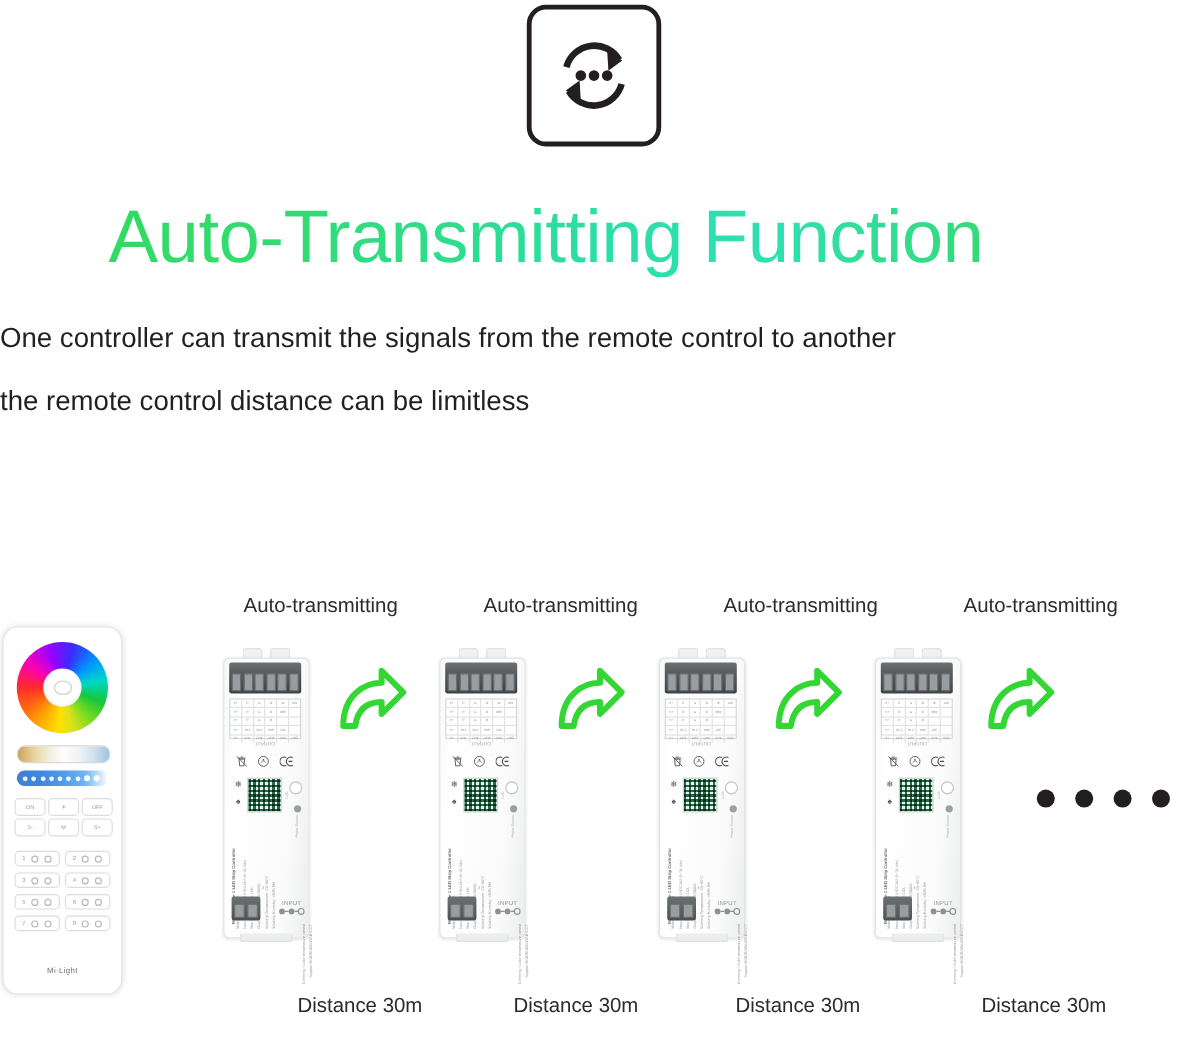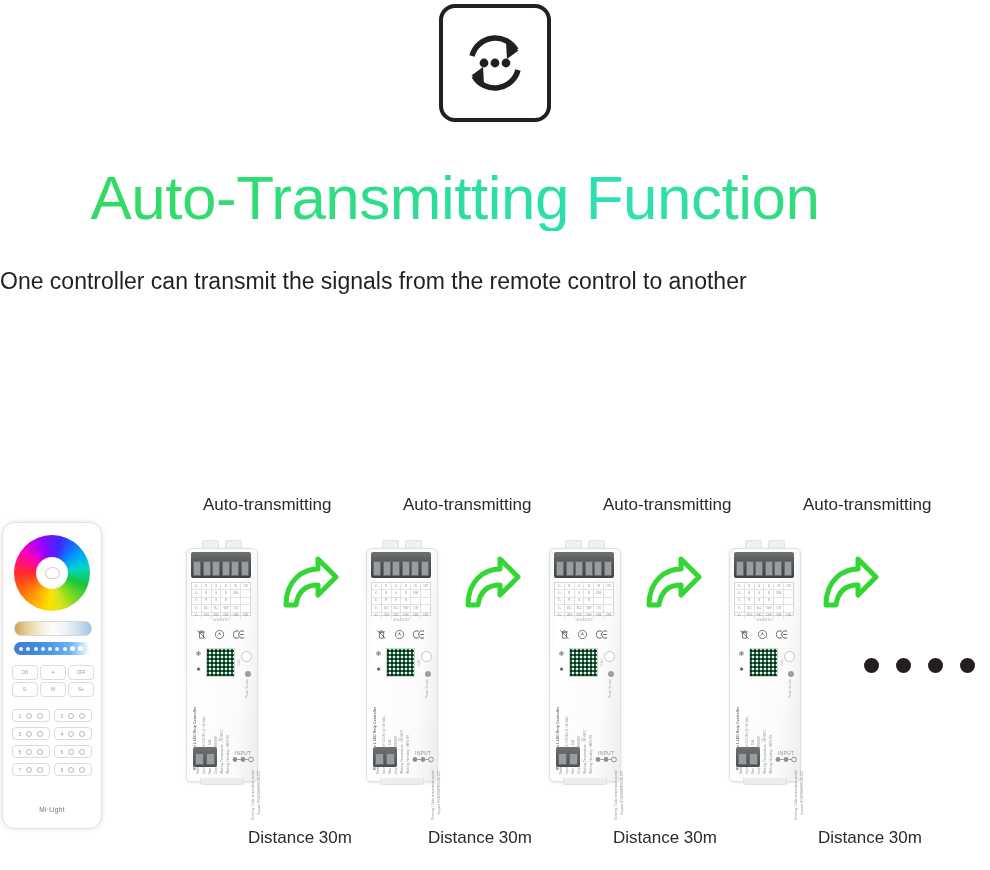--- a/index.html
+++ b/index.html
@@ -240,20 +240,21 @@
       <circle cx="35" cy="35" r="4.4" fill="#231f20"></circle>
       <circle cx="46" cy="35" r="4.4" fill="#231f20"></circle>
     </svg>
   </div>
 </div>
 
 <div class="headline">Auto-Transmitting Function</div>
 
 <div class="para">
   <div>One controller can transmit the signals from the remote control to another</div>
+  <div>the remote control distance can be limitless</div>
 </div>
 
 <div class="diagram">
 
   <div class="remote">
     <div class="wheel"></div>
     <div class="wheel-center">
         <i></i>
       </div>
     <div class="white-bar"></div>

